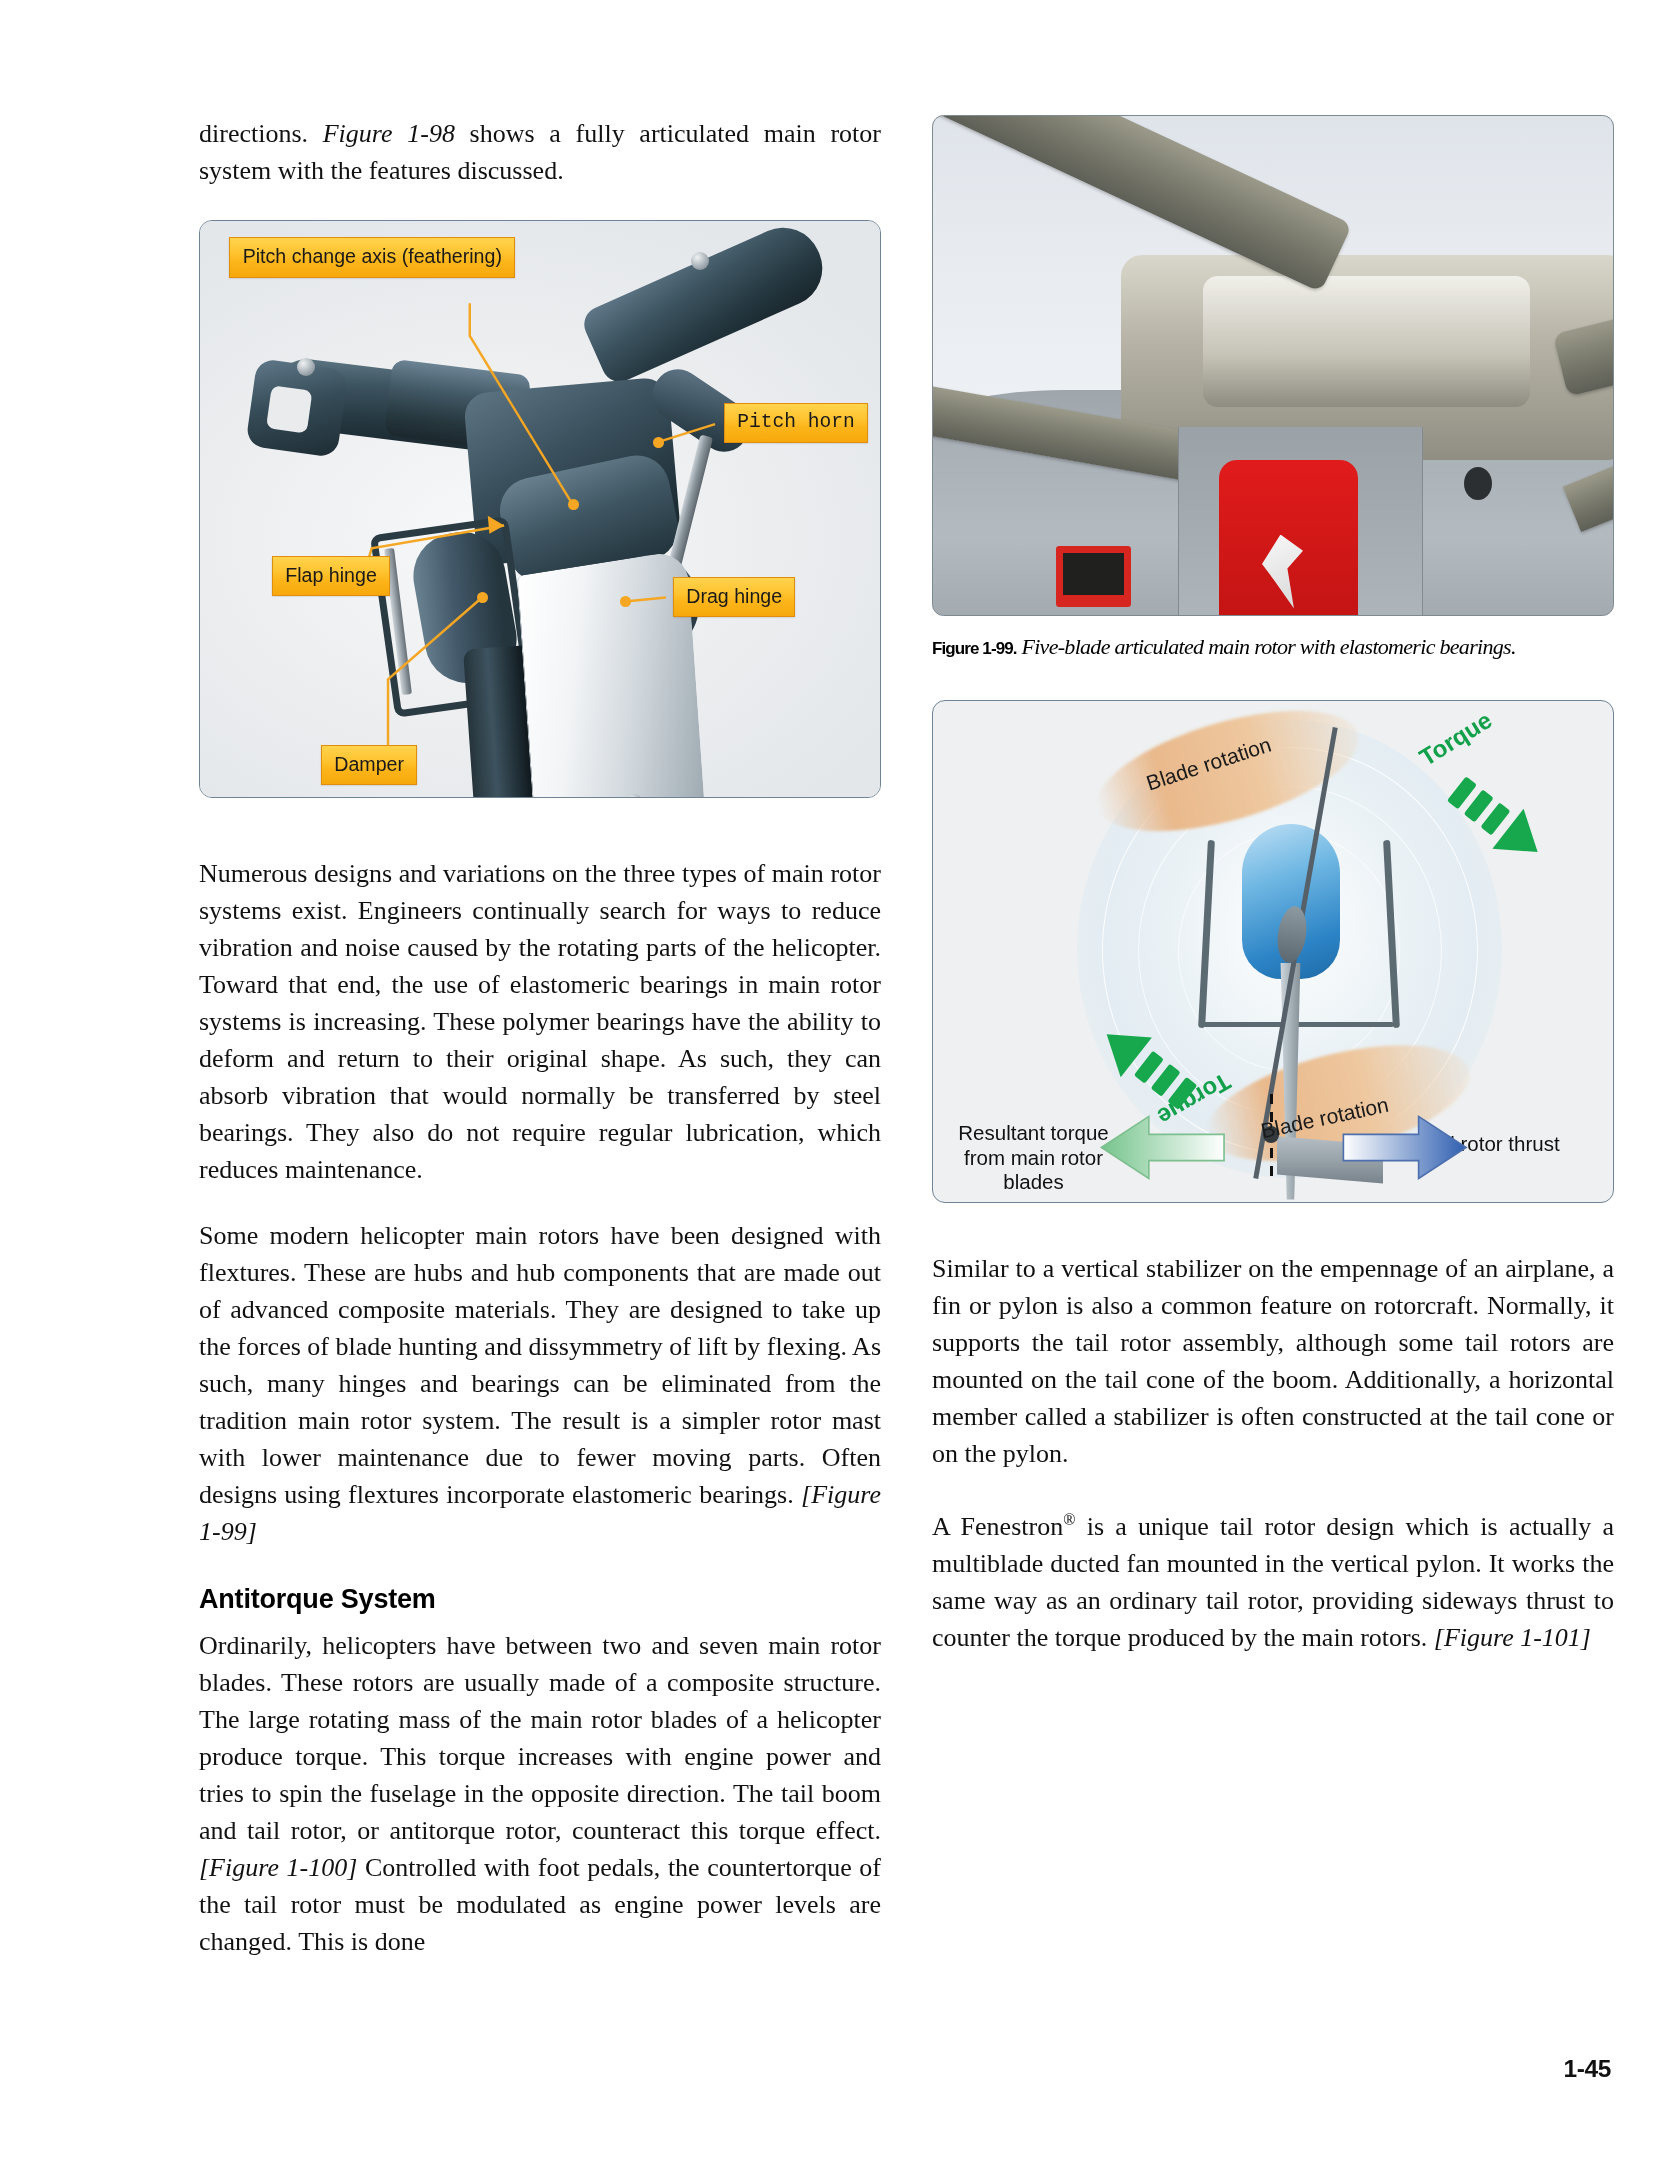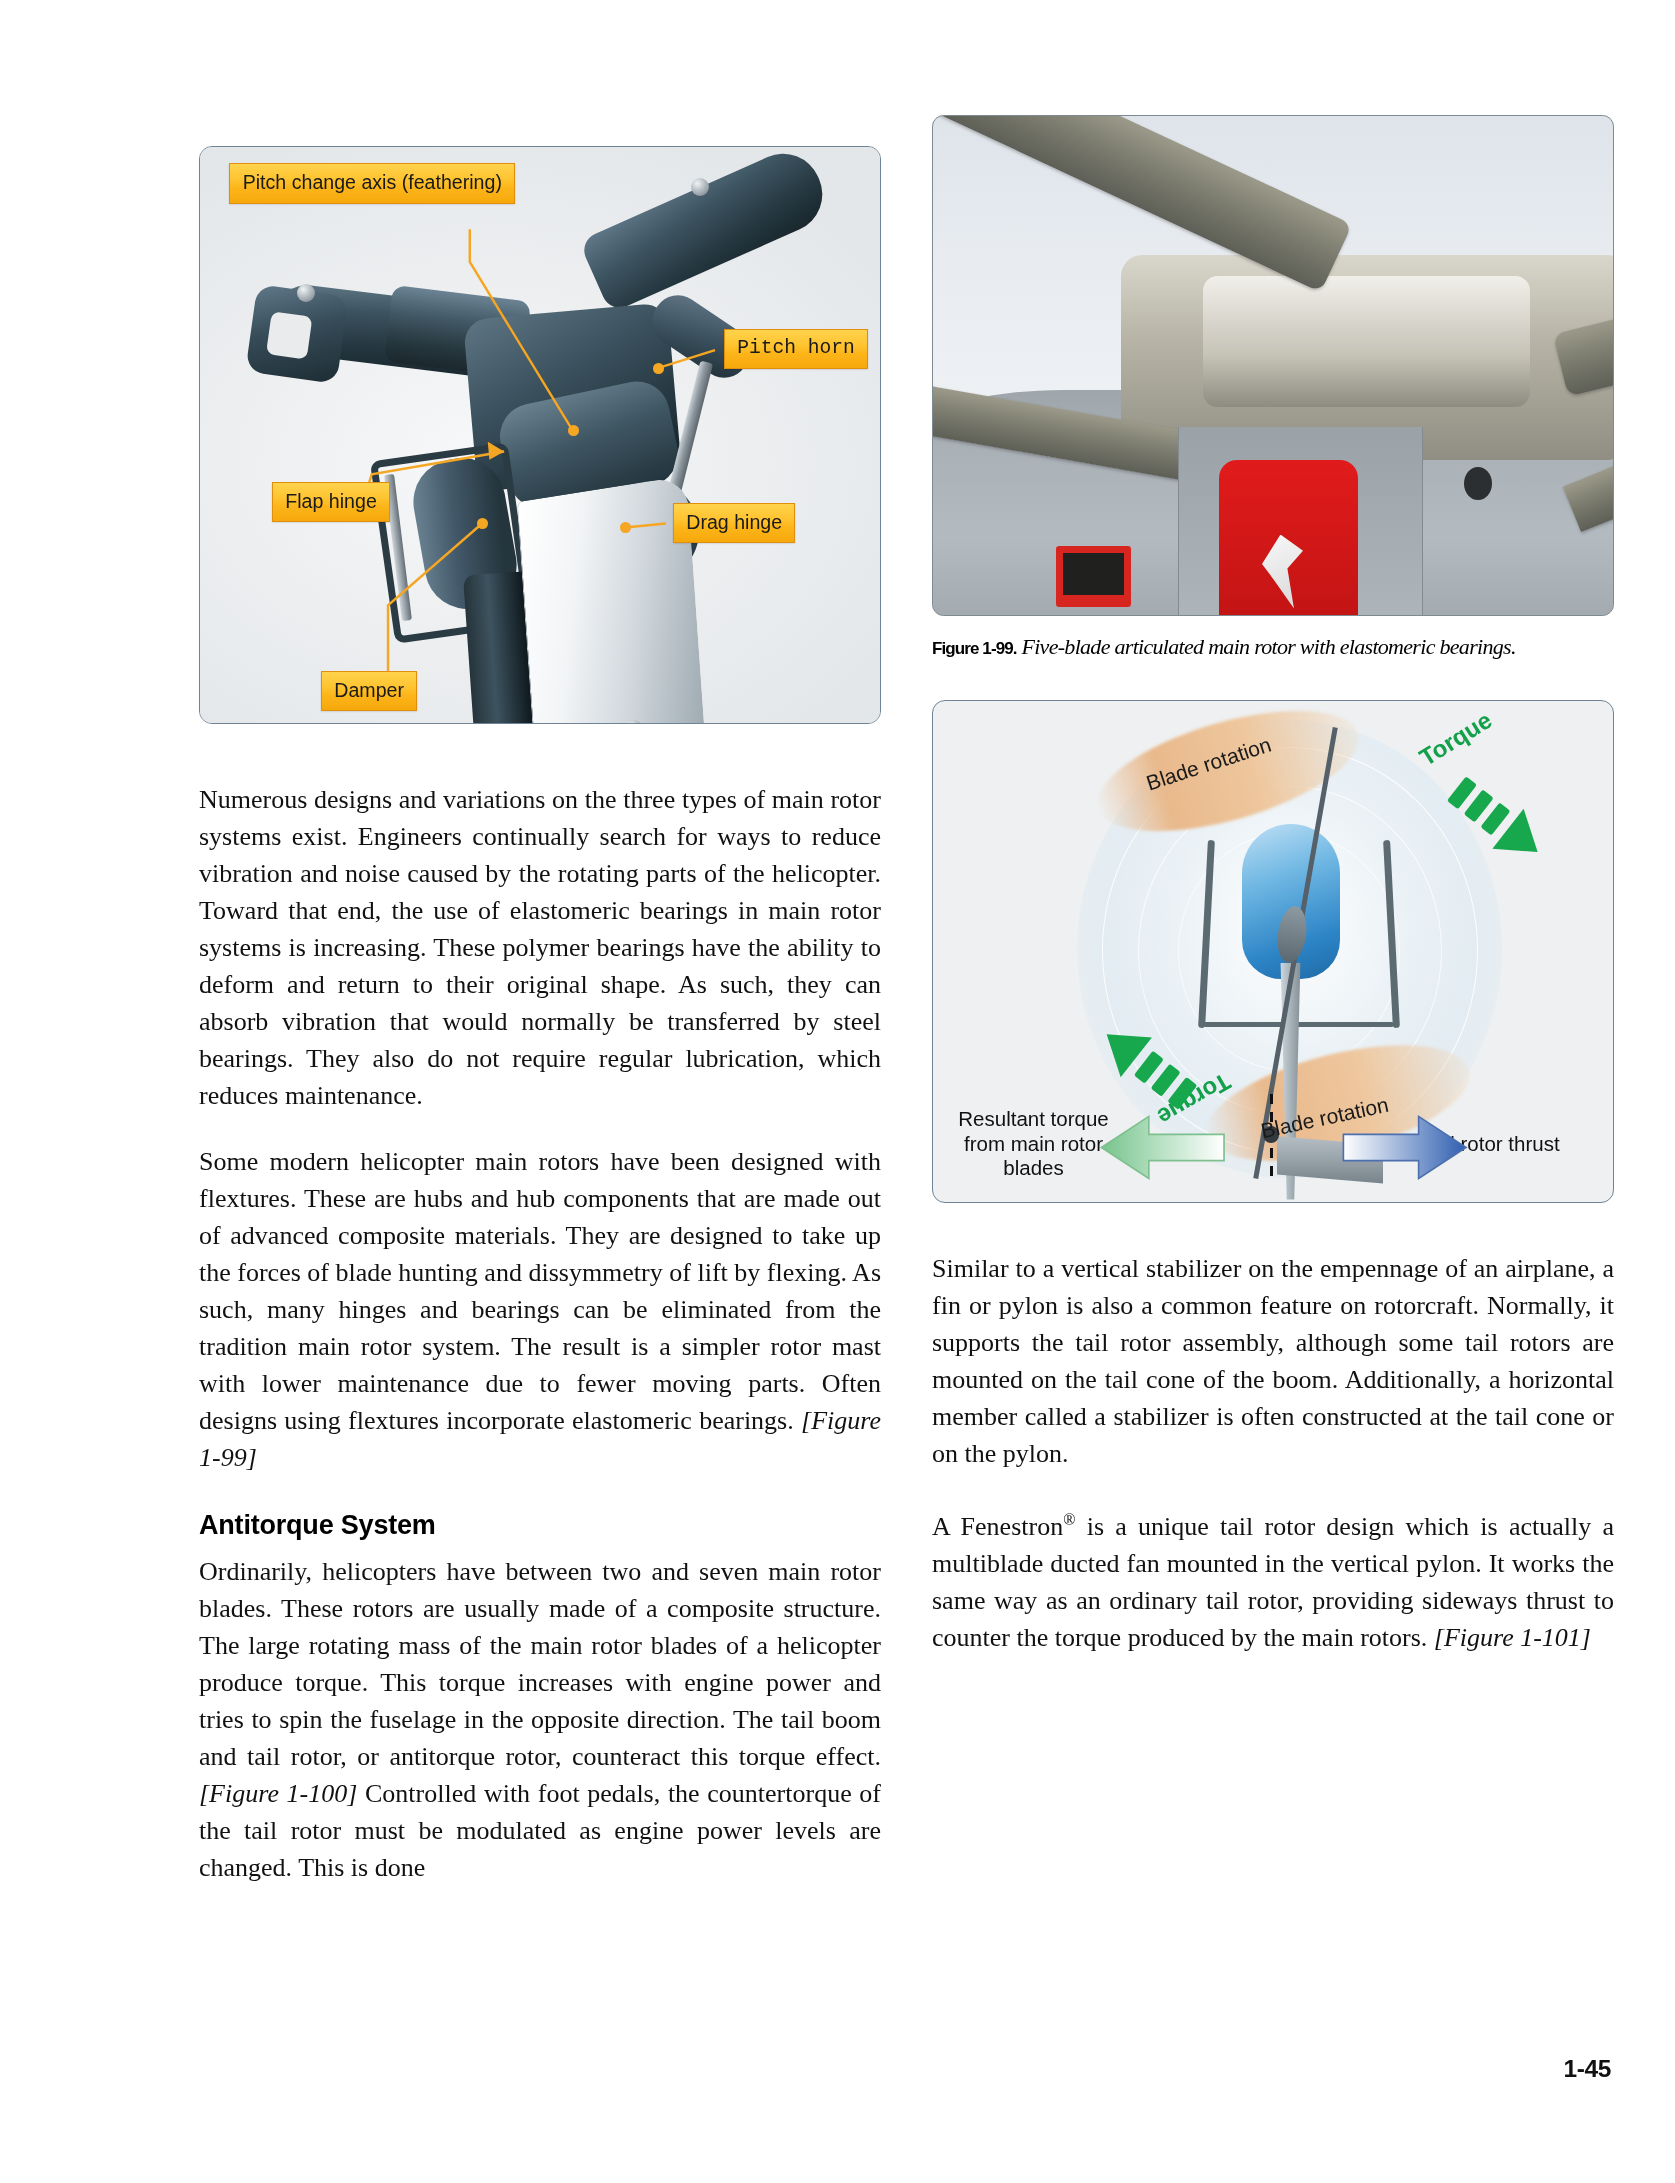--- a/index.html
+++ b/index.html
@@ -364,21 +364,21 @@
   .lbl-blade-bot { left:327px; top:405px; transform: rotate(-12deg); }
   .lbl-torque-top {
     left:483px; top:24.5px; color:#12a04a; font-weight:bold;
     transform: rotate(-32deg); font-size:24px;
   }
   .lbl-torque-bot {
     left:221px; top:384px; color:#12a04a; font-weight:bold;
     transform: rotate(150deg); font-size:24px;
   }
   .lbl-resultant {
-    position:absolute; left:23px; bottom:21px; width:155px;
+    position:absolute; left:23px; bottom:7px; width:155px;
     font-family:"Liberation Sans", sans-serif;
     font-size:20.5px; line-height:24.5px; text-align:center; color:#111;
   }
   .lbl-tailthrust {
     position:absolute; left:491px; bottom:46px;
     font-family:"Liberation Sans", sans-serif;
     font-size:20.5px; color:#111; white-space:nowrap;
   }
   .dashline {
     position:absolute; left:337px; bottom:18px; width:3.3px; height:90px;
@@ -407,20 +407,21 @@
 </style>
 </head>
 <body>
 
 <div class="page">
 
   <div class="columns">
 
     <div class="col">
 
+      <p class="body tight"><span>directions. </span><span class="ital">Figure 1-98</span><span> shows a fully articulated main rotor system with the features discussed.</span></p>
 
       <div class="figure" id="fig98" style="margin-top:31px;">
         <div class="figbox">
           <div class="rotor-scene">
 
             <div class="mpart arm-ur"></div>
             <div class="mpart arm-ul"></div>
             <div class="mpart yoke-l"></div>
             <div class="mpart drum-l"></div>
             <div class="mpart hub-core"></div>

